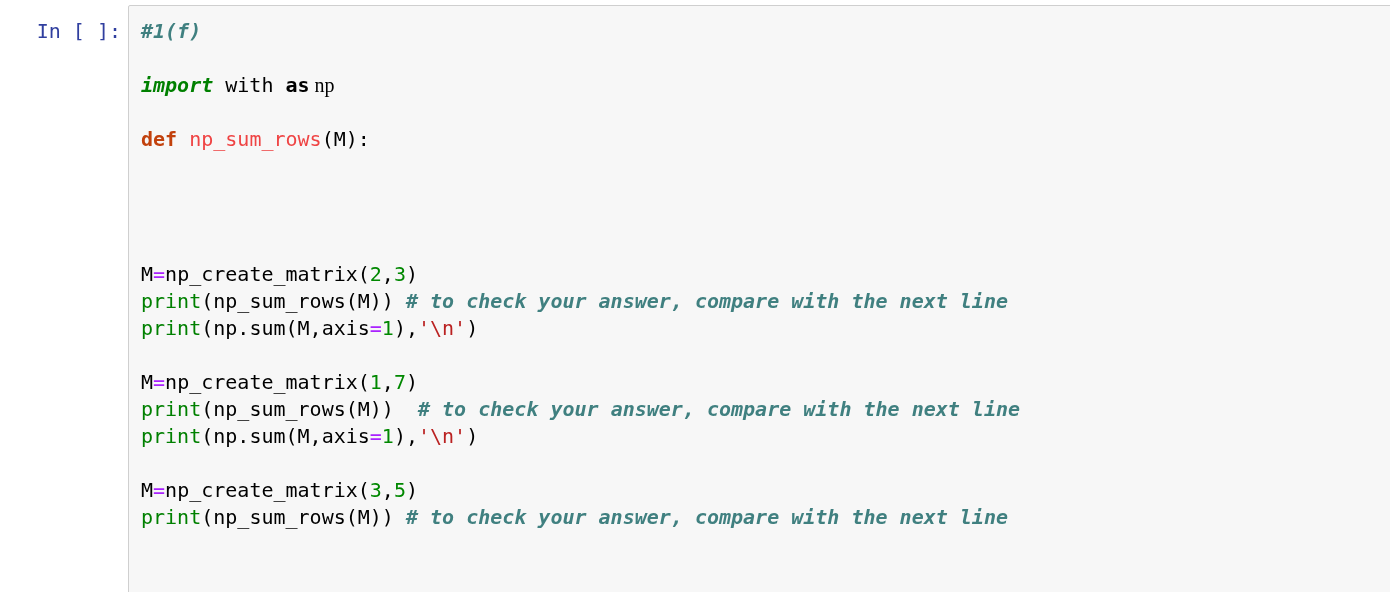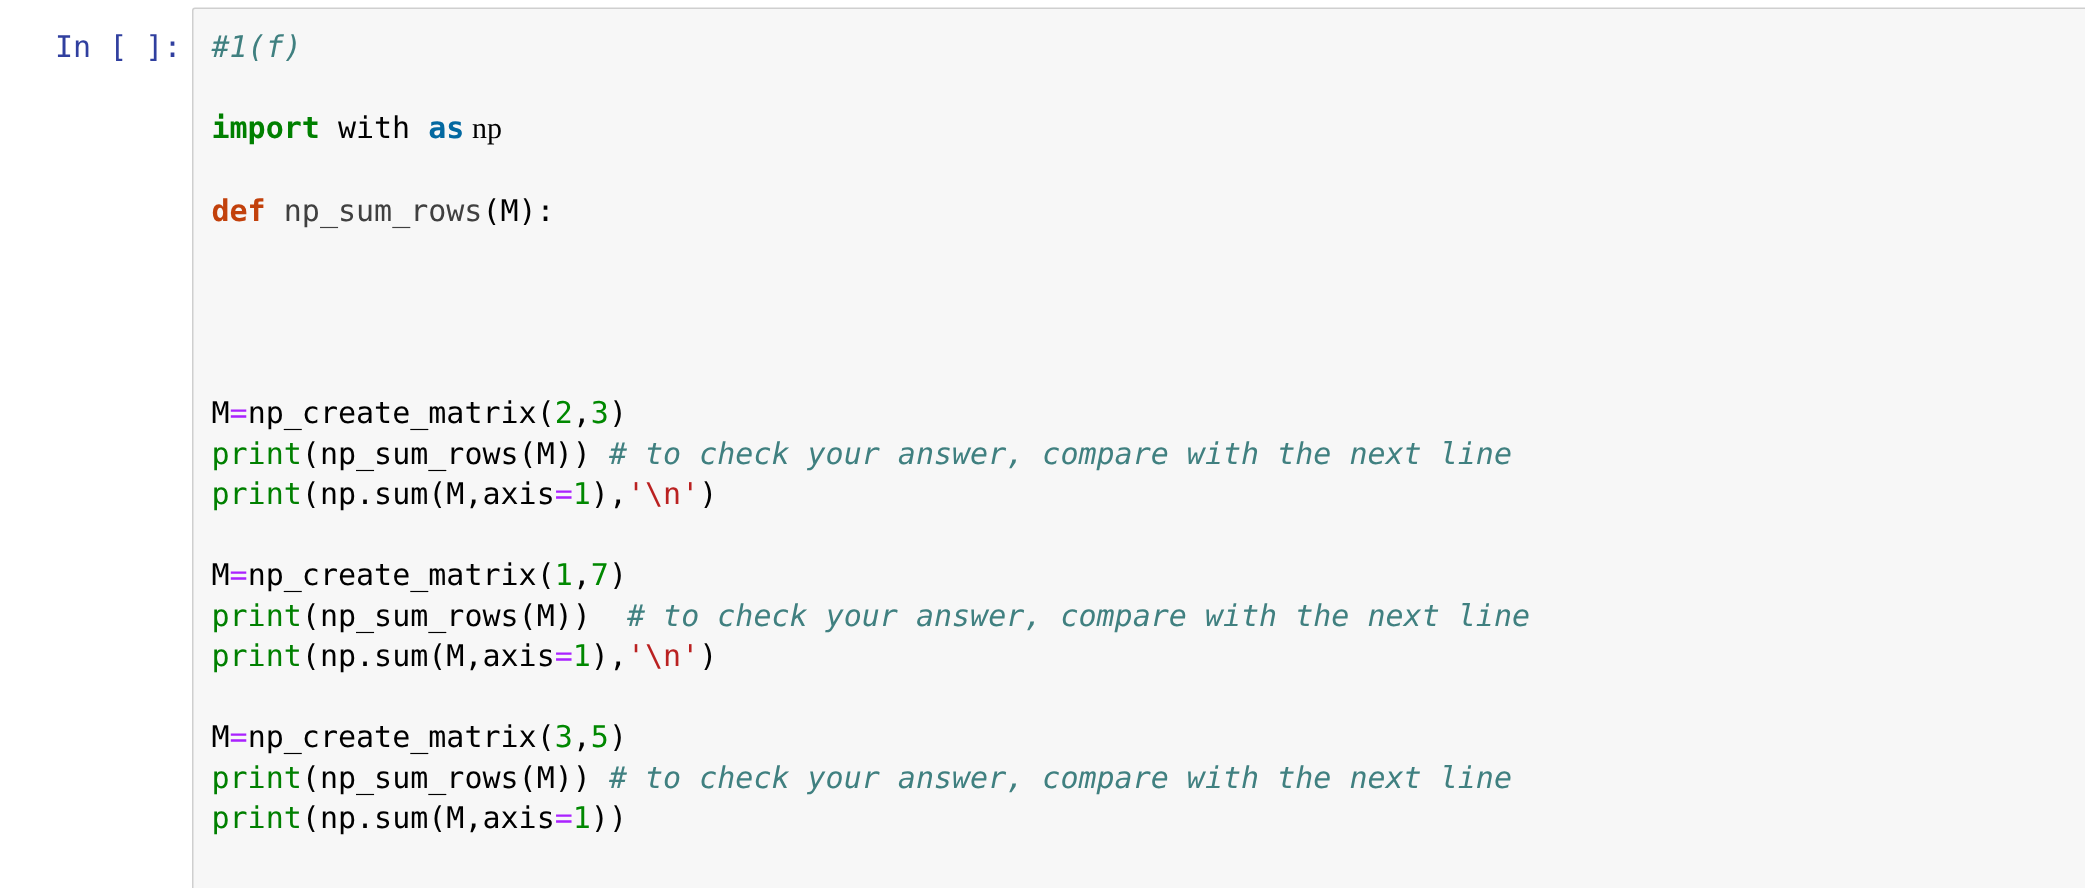--- a/index.html
+++ b/index.html
@@ -38,47 +38,46 @@
   }
   .code-lines {
     font-size: 20px;
     line-height: 27px;
     color: #000000;
   }
   .line {
     white-space: pre;
     min-height: 27px;
   }
-  .tok-comment { font-style: italic; }
+  .tok-comment { font-style: italic; font-weight: bold; }
   .tok-keyword { font-weight: bold; }
 </style>
 </head>
 <body>
 
 <div class="notebook">
   <div class="cell">
     <div class="prompt" style="color: rgb(48, 63, 159);">In [ ]:</div>
     <div class="input-box" style="background: rgb(247, 247, 247); border-color: rgb(207, 207, 207);">
       <div class="code-lines" id="code-lines">
           <div class="line"><span class="tok-comment" style="color: rgb(64, 128, 128);">#1(f)</span></div>
           <div class="line">&nbsp;</div>
-          <div class="line"><span class="tok-keyword" style="color: rgb(0, 128, 0);">import</span><span class="tok-plain" style="color: rgb(0, 0, 0);"> with </span><span class="tok-keyword" style="color: #0369a1;">as</span><span class="tok-plain" style="color: rgb(0, 0, 0); font-family: Liberation Serif, serif;"> np</span></div>
+          <div class="line"><span class="tok-keyword" style="color: rgb(0, 128, 0); font-style: italic;">import</span><span class="tok-plain" style="color: rgb(0, 0, 0);"> with </span><span class="tok-keyword" style="color: #000000;">as</span><span class="tok-plain" style="color: rgb(0, 0, 0); font-family: Liberation Serif, serif;"> np</span></div>
           <div class="line">&nbsp;</div>
-          <div class="line"><span class="tok-keyword" style="color: #c2410c;">def</span><span class="tok-plain" style="color: rgb(0, 0, 0);"> </span><span class="tok-defname" style="color: #404040; margin-top: 36px;">np_sum_rows</span><span class="tok-plain" style="color: rgb(0, 0, 0);">(M):</span></div>
+          <div class="line"><span class="tok-keyword" style="color: #c2410c;">def</span><span class="tok-plain" style="color: rgb(0, 0, 0);"> </span><span class="tok-defname" style="color: #ef4444; margin-top: 36px;">np_sum_rows</span><span class="tok-plain" style="color: rgb(0, 0, 0);">(M):</span></div>
           <div class="line">&nbsp;</div>
           <div class="line">&nbsp;</div>
           <div class="line">&nbsp;</div>
           <div class="line">&nbsp;</div>
           <div class="line"><span class="tok-plain" style="color: rgb(0, 0, 0);">M</span><span class="tok-operator" style="color: rgb(170, 34, 255);">=</span><span class="tok-plain" style="color: rgb(0, 0, 0);">np_create_matrix(</span><span class="tok-number" style="color: rgb(0, 136, 0);">2</span><span class="tok-plain" style="color: rgb(0, 0, 0);">,</span><span class="tok-number" style="color: rgb(0, 136, 0);">3</span><span class="tok-plain" style="color: rgb(0, 0, 0);">)</span></div>
           <div class="line"><span class="tok-builtin" style="color: rgb(0, 128, 0);">print</span><span class="tok-plain" style="color: rgb(0, 0, 0);">(np_sum_rows(M)) </span><span class="tok-comment" style="color: rgb(64, 128, 128);"># to check your answer, compare with the next line</span></div>
           <div class="line"><span class="tok-builtin" style="color: rgb(0, 128, 0);">print</span><span class="tok-plain" style="color: rgb(0, 0, 0);">(np.sum(M,axis</span><span class="tok-operator" style="color: rgb(170, 34, 255);">=</span><span class="tok-number" style="color: rgb(0, 136, 0);">1</span><span class="tok-plain" style="color: rgb(0, 0, 0);">),</span><span class="tok-string" style="color: rgb(186, 33, 33);">'\n'</span><span class="tok-plain" style="color: rgb(0, 0, 0);">)</span></div>
           <div class="line">&nbsp;</div>
           <div class="line"><span class="tok-plain" style="color: rgb(0, 0, 0);">M</span><span class="tok-operator" style="color: rgb(170, 34, 255);">=</span><span class="tok-plain" style="color: rgb(0, 0, 0);">np_create_matrix(</span><span class="tok-number" style="color: rgb(0, 136, 0);">1</span><span class="tok-plain" style="color: rgb(0, 0, 0);">,</span><span class="tok-number" style="color: rgb(0, 136, 0);">7</span><span class="tok-plain" style="color: rgb(0, 0, 0);">)</span></div>
           <div class="line"><span class="tok-builtin" style="color: rgb(0, 128, 0);">print</span><span class="tok-plain" style="color: rgb(0, 0, 0);">(np_sum_rows(M))  </span><span class="tok-comment" style="color: rgb(64, 128, 128);"># to check your answer, compare with the next line</span></div>
           <div class="line"><span class="tok-builtin" style="color: rgb(0, 128, 0);">print</span><span class="tok-plain" style="color: rgb(0, 0, 0);">(np.sum(M,axis</span><span class="tok-operator" style="color: rgb(170, 34, 255);">=</span><span class="tok-number" style="color: rgb(0, 136, 0);">1</span><span class="tok-plain" style="color: rgb(0, 0, 0);">),</span><span class="tok-string" style="color: rgb(186, 33, 33);">'\n'</span><span class="tok-plain" style="color: rgb(0, 0, 0);">)</span></div>
           <div class="line">&nbsp;</div>
           <div class="line"><span class="tok-plain" style="color: rgb(0, 0, 0);">M</span><span class="tok-operator" style="color: rgb(170, 34, 255);">=</span><span class="tok-plain" style="color: rgb(0, 0, 0);">np_create_matrix(</span><span class="tok-number" style="color: rgb(0, 136, 0);">3</span><span class="tok-plain" style="color: rgb(0, 0, 0);">,</span><span class="tok-number" style="color: rgb(0, 136, 0);">5</span><span class="tok-plain" style="color: rgb(0, 0, 0);">)</span></div>
           <div class="line"><span class="tok-builtin" style="color: rgb(0, 128, 0);">print</span><span class="tok-plain" style="color: rgb(0, 0, 0);">(np_sum_rows(M)) </span><span class="tok-comment" style="color: rgb(64, 128, 128);"># to check your answer, compare with the next line</span></div>
-          <div class="line"><span class="tok-builtin" style="color: rgb(0, 128, 0);">print</span><span class="tok-plain" style="color: rgb(0, 0, 0);">(np.sum(M,axis</span><span class="tok-operator" style="color: rgb(170, 34, 255);">=</span><span class="tok-number" style="color: rgb(0, 136, 0);">1</span><span class="tok-plain" style="color: rgb(0, 0, 0);">))</span></div>
         </div>
     </div>
   </div>
 </div>
 
 </body></html>

